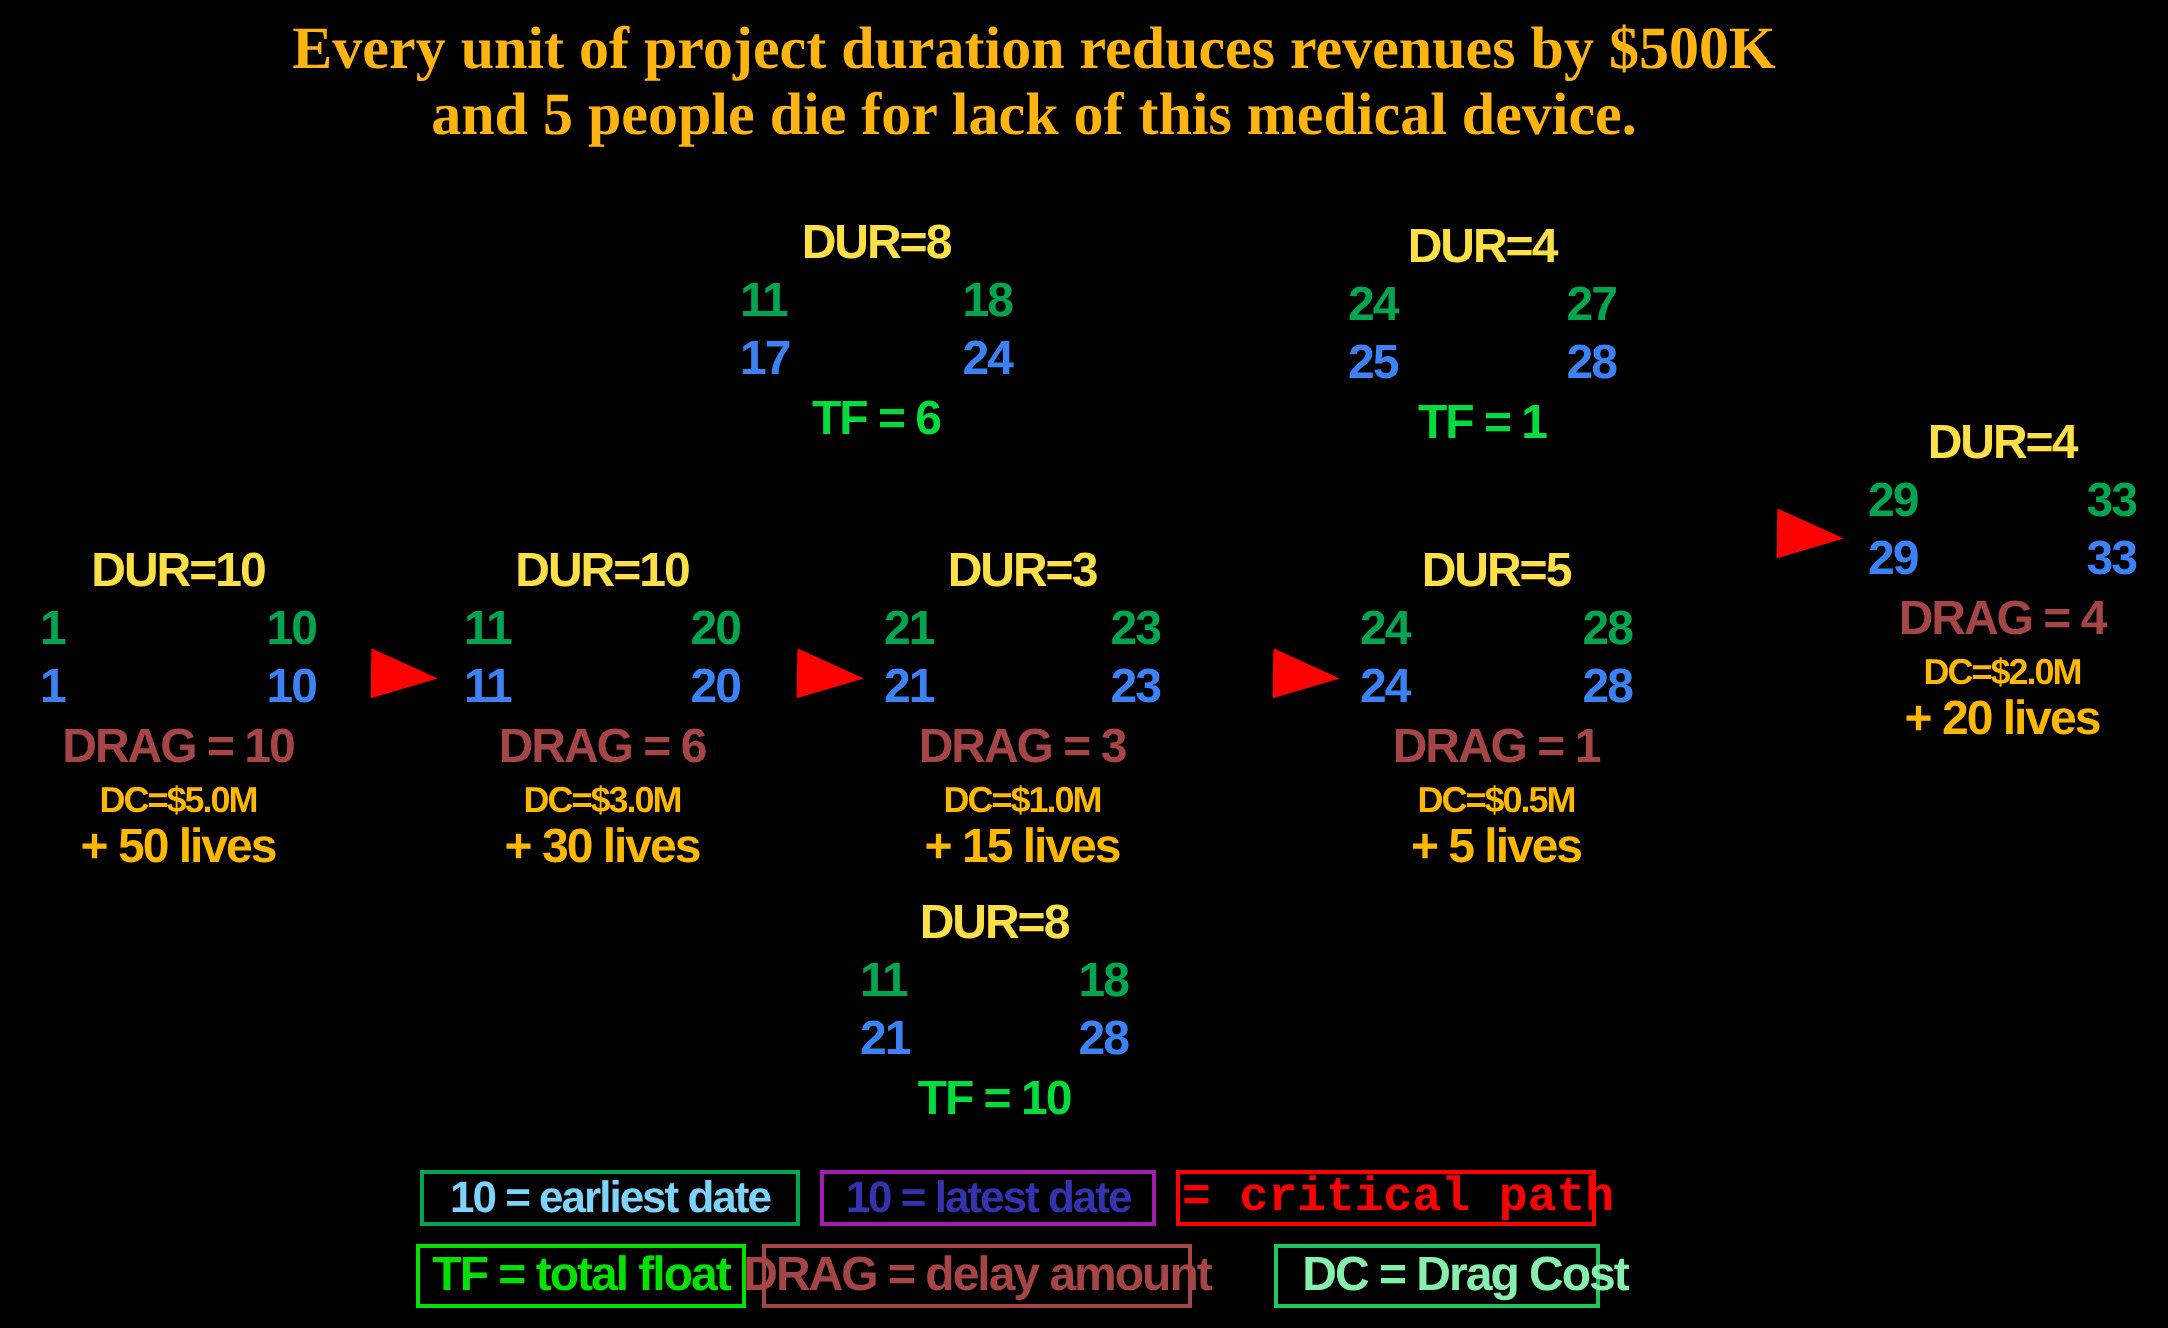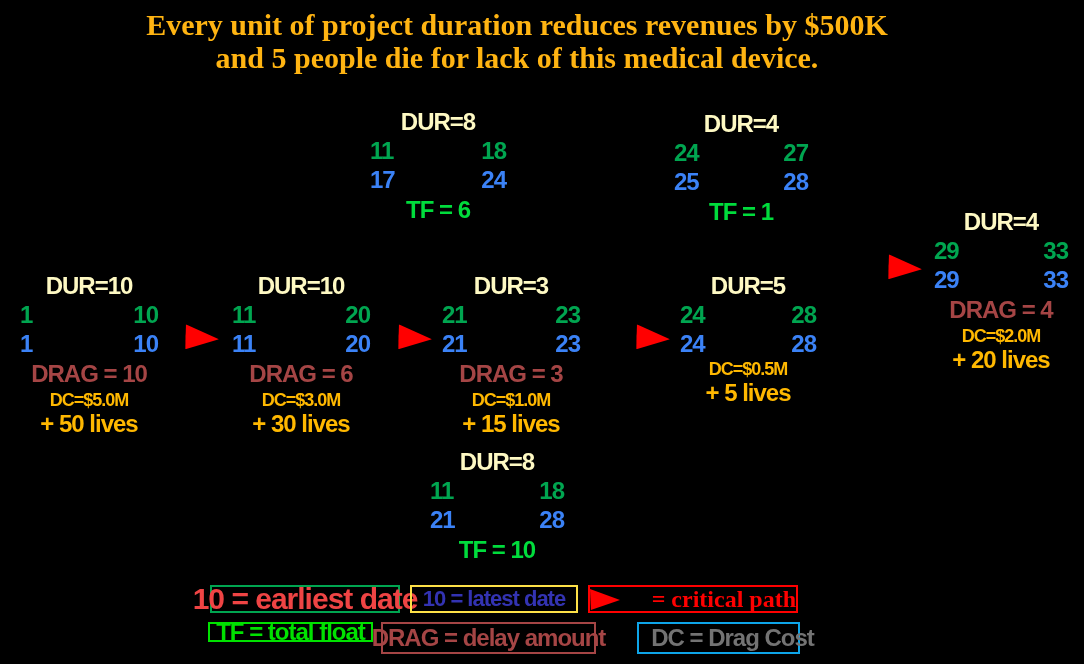--- a/index.html
+++ b/index.html
@@ -7,45 +7,45 @@
     position:relative;width:1084px;height:664px;background:#000;overflow:hidden;
     font-family:"Liberation Sans",sans-serif;
   }
   .title{
     position:absolute;left:0;top:8px;width:1034px;text-align:center;
     font-family:"Liberation Serif",serif;font-weight:bold;font-size:30px;line-height:33px;
     color:#FFB412;
   }
   
   .node{position:absolute;text-align:center;}
-  .dur{font-size:24px;font-weight:bold;color:#fef9c3;line-height:28px;letter-spacing:-1px;}
+  .dur{font-size:24px;font-weight:bold;color:#fde047;line-height:28px;letter-spacing:-1px;}
   .num-row{display:flex;justify-content:space-between;padding:0 12px;line-height:29px;}
   .num{font-size:24px;font-weight:bold;letter-spacing:-1px;}
   .early{color:#00A550;}
   .late{color:#3b82f6;}
   .tf{font-size:24px;font-weight:bold;color:#00DC3C;line-height:31px;letter-spacing:-1px;}
   .drag{font-size:24px;font-weight:bold;color:#A54545;line-height:31px;letter-spacing:-1px;}
   .dc{font-size:18px;font-weight:bold;color:#FFB800;line-height:23px;letter-spacing:-1px;}
   .lives{font-size:24px;font-weight:bold;color:#FFB800;line-height:23px;letter-spacing:-1px;}
   
   .tri{
     position:absolute;width:34px;height:26px;background:#FF0000;
     clip-path:polygon(0 4%,100% 55%,3% 100%);transform:rotate(3deg);
   }
   
   .lg{
     position:absolute;box-sizing:border-box;display:flex;align-items:center;justify-content:center;
     font-weight:bold;white-space:nowrap;
   }
-  .lg-earliest{border:2px solid #00A550;color:#ef4444;font-size:30px;letter-spacing:-1px;}
-  .lg-latest{border:2px solid #fde047;color:#3333B2;font-size:22px;letter-spacing:-1px;}
-  .lg-critical{border:2px solid #FF0000;color:#FF0000;font-family:Liberation Serif, serif;font-size:24px;justify-content:space-between;}
+  .lg-earliest{border:2px solid #00A550;color:#7dd3fc;font-size:22px;letter-spacing:-1px;}
+  .lg-latest{border:2px solid #a21caf;color:#3333B2;font-size:22px;letter-spacing:-1px;}
+  .lg-critical{border:2px solid #FF0000;color:#FF0000;font-family:Liberation Mono, monospace;font-size:24px;}
   .lg-tf{border:2px solid #00E100;color:#00E100;font-size:24px;letter-spacing:-1px;}
   .lg-drag{border:2px solid #A54545;color:#A54545;font-size:24px;letter-spacing:-1px;}
-  .lg-dc{border:2px solid #0ea5e9;color:#737373;font-size:24px;letter-spacing:-1px;padding-left:28px;}
+  .lg-dc{border:2px solid #22c55e;color:#86efac;font-size:24px;letter-spacing:-1px;padding-left:28px;}
   .lg-tri{width:30px;height:22px;background:#FF0000;clip-path:polygon(0 4%,100% 55%,3% 100%);margin-right:12px;}
 </style>
 </head>
 <body>
 
 <div class="stage">
 
   <div class="title">
     <div>Every unit of project duration reduces revenues by $500K</div>
     <div>and 5 people die for lack of this medical device.</div>
@@ -125,20 +125,21 @@
   <div class="node" style="left:668px;top:272px;width:160px;">
     <div class="dur">DUR=5</div>
     <div class="num-row">
         <span class="num early">24</span>
         <span class="num early">28</span>
       </div>
     <div class="num-row">
         <span class="num late">24</span>
         <span class="num late">28</span>
       </div>
+    <div class="drag">DRAG = 1</div>
     <div class="dc">DC=$0.5M</div>
     <div class="lives">+ 5 lives</div>
   </div>
 
   <div class="node" style="left:922px;top:208px;width:158px;">
     <div class="dur">DUR=4</div>
     <div class="num-row">
         <span class="num early">29</span>
         <span class="num early">33</span>
       </div>
@@ -173,21 +174,21 @@
     <span>10 = earliest date</span>
   </div>
   <div class="lg lg-latest" style="left:410px;top:585px;width:168px;height:28px;">
     <span>10 = latest date</span>
   </div>
   <div class="lg lg-critical" style="left:588px;top:585px;width:210px;height:28px;">
     <span class="lg-tri"></span>
     <span>= critical path</span>
   </div>
 
-  <div class="lg lg-tf" style="left:208px;top:622px;width:165px;height:20px;">
+  <div class="lg lg-tf" style="left:208px;top:622px;width:165px;height:32px;">
     <span>TF = total float</span>
   </div>
   <div class="lg lg-drag" style="left:381px;top:622px;width:215px;height:32px;">
     <span>DRAG = delay amount</span>
   </div>
   <div class="lg lg-dc" style="left:637px;top:622px;width:163px;height:32px;">
     <span>DC = Drag Cost</span>
   </div>
 
 </div>

